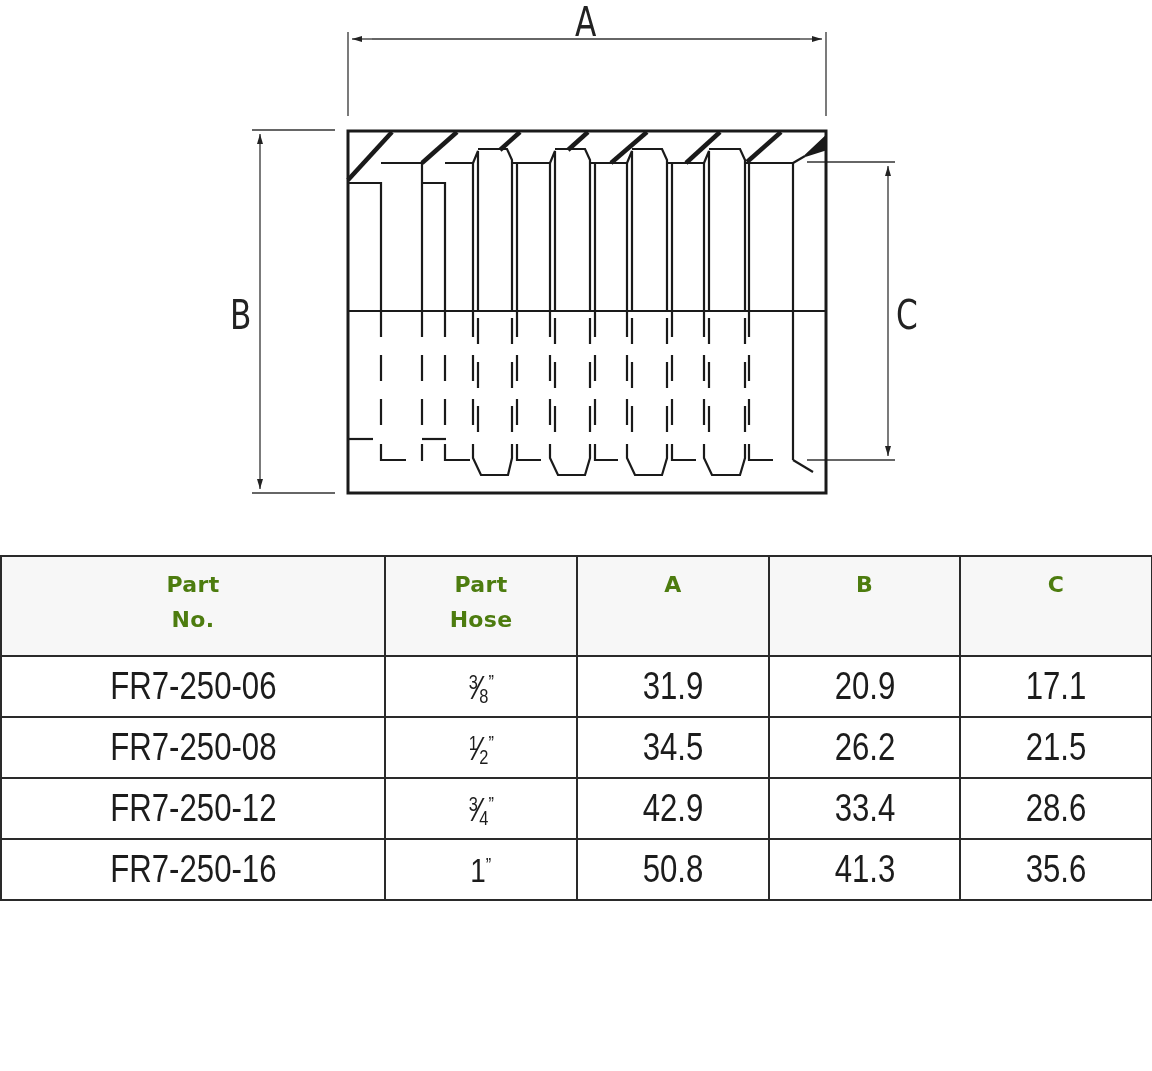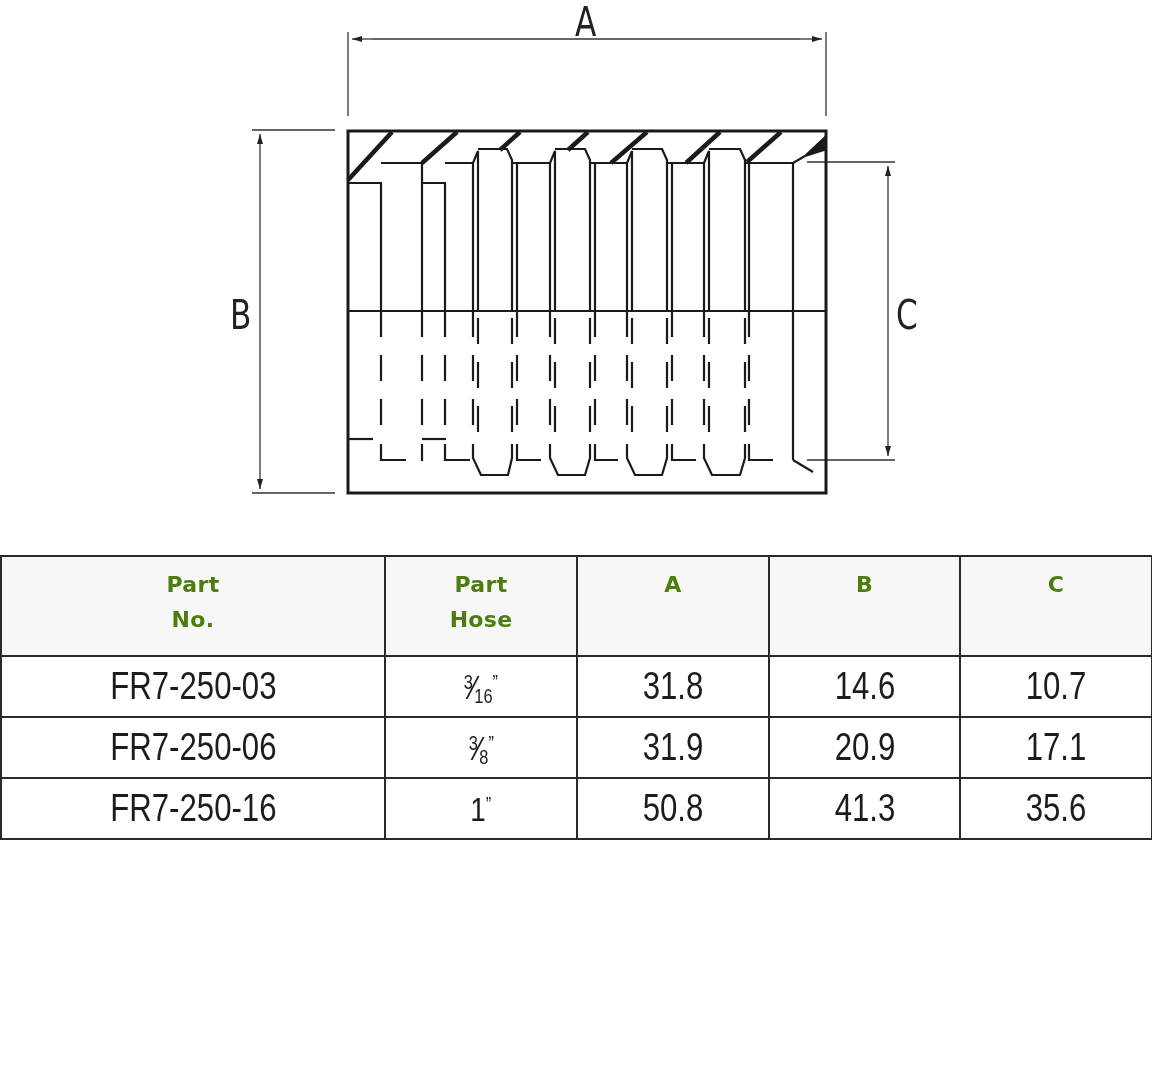--- a/index.html
+++ b/index.html
@@ -159,32 +159,39 @@
     <tr>
       <th><span>Part</span><br><span>No.</span></th>
       <th><span>Part</span><br><span>Hose</span></th>
       <th><span>A</span></th>
       <th><span>B</span></th>
       <th><span>C</span></th>
     </tr>
   </thead>
   <tbody id="table-body">
       <tr>
-        <td><span class="cond">FR7-250-03</span></td>
-        <td><span class="frac"><sup>3</sup><span class="slash">⁄</span><sub>16</sub><sup>”</sup></span></td>
-        <td><span class="cond">31.8</span></td>
-        <td><span class="cond">14.6</span></td>
-        <td><span class="cond">10.7</span></td>
-      </tr>
-      <tr>
         <td><span class="cond">FR7-250-06</span></td>
         <td><span class="frac"><sup>3</sup><span class="slash">⁄</span><sub>8</sub><sup>”</sup></span></td>
         <td><span class="cond">31.9</span></td>
         <td><span class="cond">20.9</span></td>
         <td><span class="cond">17.1</span></td>
+      </tr>
+      <tr>
+        <td><span class="cond">FR7-250-08</span></td>
+        <td><span class="frac"><sup>1</sup><span class="slash">⁄</span><sub>2</sub><sup>”</sup></span></td>
+        <td><span class="cond">34.5</span></td>
+        <td><span class="cond">26.2</span></td>
+        <td><span class="cond">21.5</span></td>
+      </tr>
+      <tr>
+        <td><span class="cond">FR7-250-12</span></td>
+        <td><span class="frac"><sup>3</sup><span class="slash">⁄</span><sub>4</sub><sup>”</sup></span></td>
+        <td><span class="cond">42.9</span></td>
+        <td><span class="cond">33.4</span></td>
+        <td><span class="cond">28.6</span></td>
       </tr>
       <tr>
         <td><span class="cond">FR7-250-16</span></td>
         <td><span class="frac"><span>1</span><sup>”</sup></span></td>
         <td><span class="cond">50.8</span></td>
         <td><span class="cond">41.3</span></td>
         <td><span class="cond">35.6</span></td>
       </tr>
     </tbody>
 </table>

